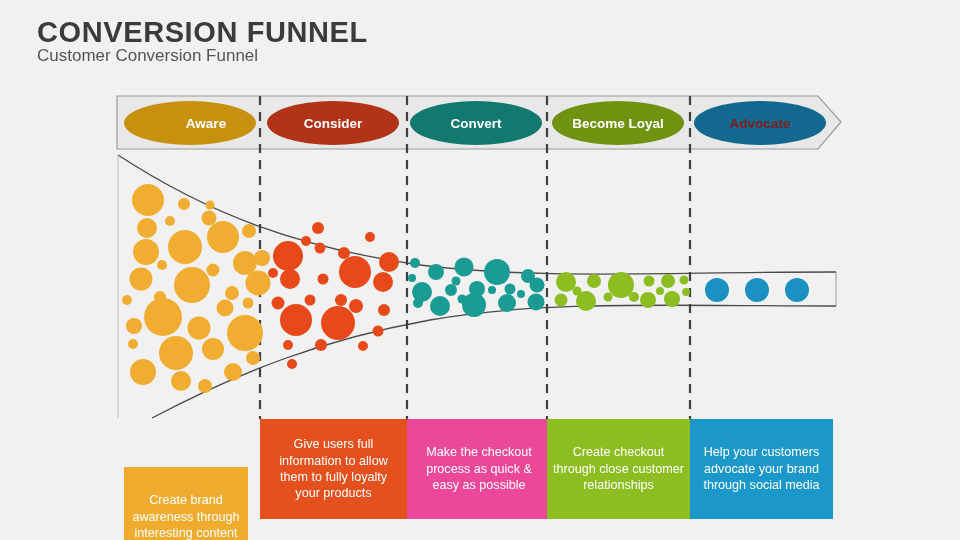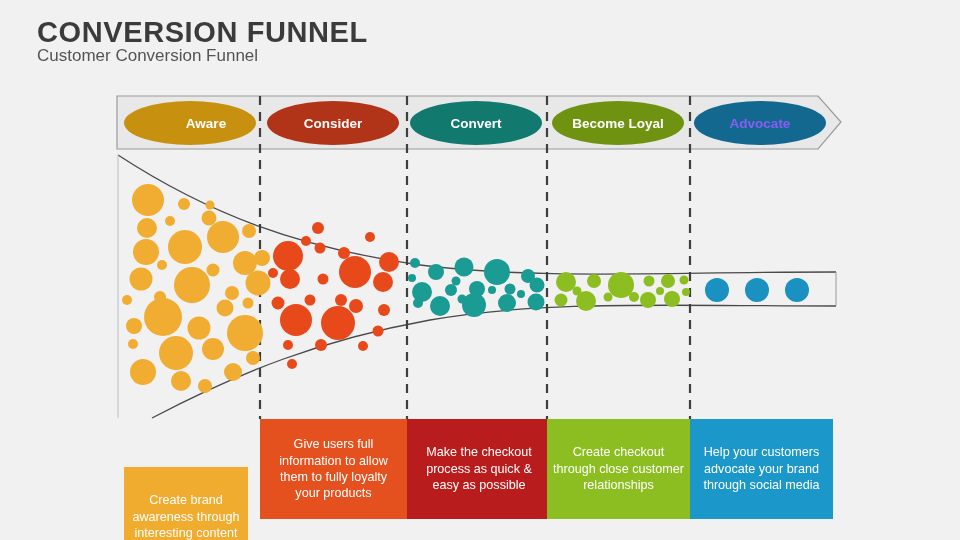--- a/index.html
+++ b/index.html
@@ -245,29 +245,29 @@
         <circle cx="797" cy="290" r="12" fill="#1a91c0"></circle>
       </g>
 
     </svg>
   </div>
 
   <div class="pill-label" style="left: 190px; top: 123px; color: rgb(255, 255, 255); margin-left: 16px;">Aware</div>
   <div class="pill-label" style="left: 333px; top: 123px; color: rgb(255, 255, 255);">Consider</div>
   <div class="pill-label" style="left: 476px; top: 123px; color: rgb(255, 255, 255);">Convert</div>
   <div class="pill-label" style="left: 618px; top: 123px; color: rgb(255, 255, 255);">Become Loyal</div>
-  <div class="pill-label" style="left: 760px; top: 123px; color: #8b5cf6;">Advocate</div>
+  <div class="pill-label" style="left: 760px; top: 123px; color: #7f1d1d;">Advocate</div>
 
   <div class="desc-card" id="card-0" style="left: 124px; width: 124px; background: rgb(240, 172, 46); margin-top: 48px;">
     <div class="desc-text" style="color: rgb(255, 255, 255);">Create brand awareness through interesting content</div>
   </div>
   <div class="desc-card" id="card-1" style="left: 260px; width: 147px; background: rgb(228, 81, 30);">
     <div class="desc-text" style="color: rgb(255, 255, 255);">Give users full information to allow them to fully loyalty your products</div>
   </div>
-  <div class="desc-card" id="card-2" style="left: 407px; width: 144px; background: #b91c1c;">
+  <div class="desc-card" id="card-2" style="left: 407px; width: 144px; background: #ec4899;">
     <div class="desc-text" style="color: rgb(255, 255, 255);">Make the checkout process as quick &amp; easy as possible</div>
   </div>
   <div class="desc-card" id="card-3" style="left: 547px; width: 143px; background: rgb(140, 190, 33);">
     <div class="desc-text" style="color: rgb(255, 255, 255);">Create checkout through close customer relationships</div>
   </div>
   <div class="desc-card" id="card-4" style="left: 690px; width: 143px; background: rgb(27, 151, 201);">
     <div class="desc-text" style="color: rgb(255, 255, 255);">Help your customers advocate your brand through social media</div>
   </div>
 
 </div>

